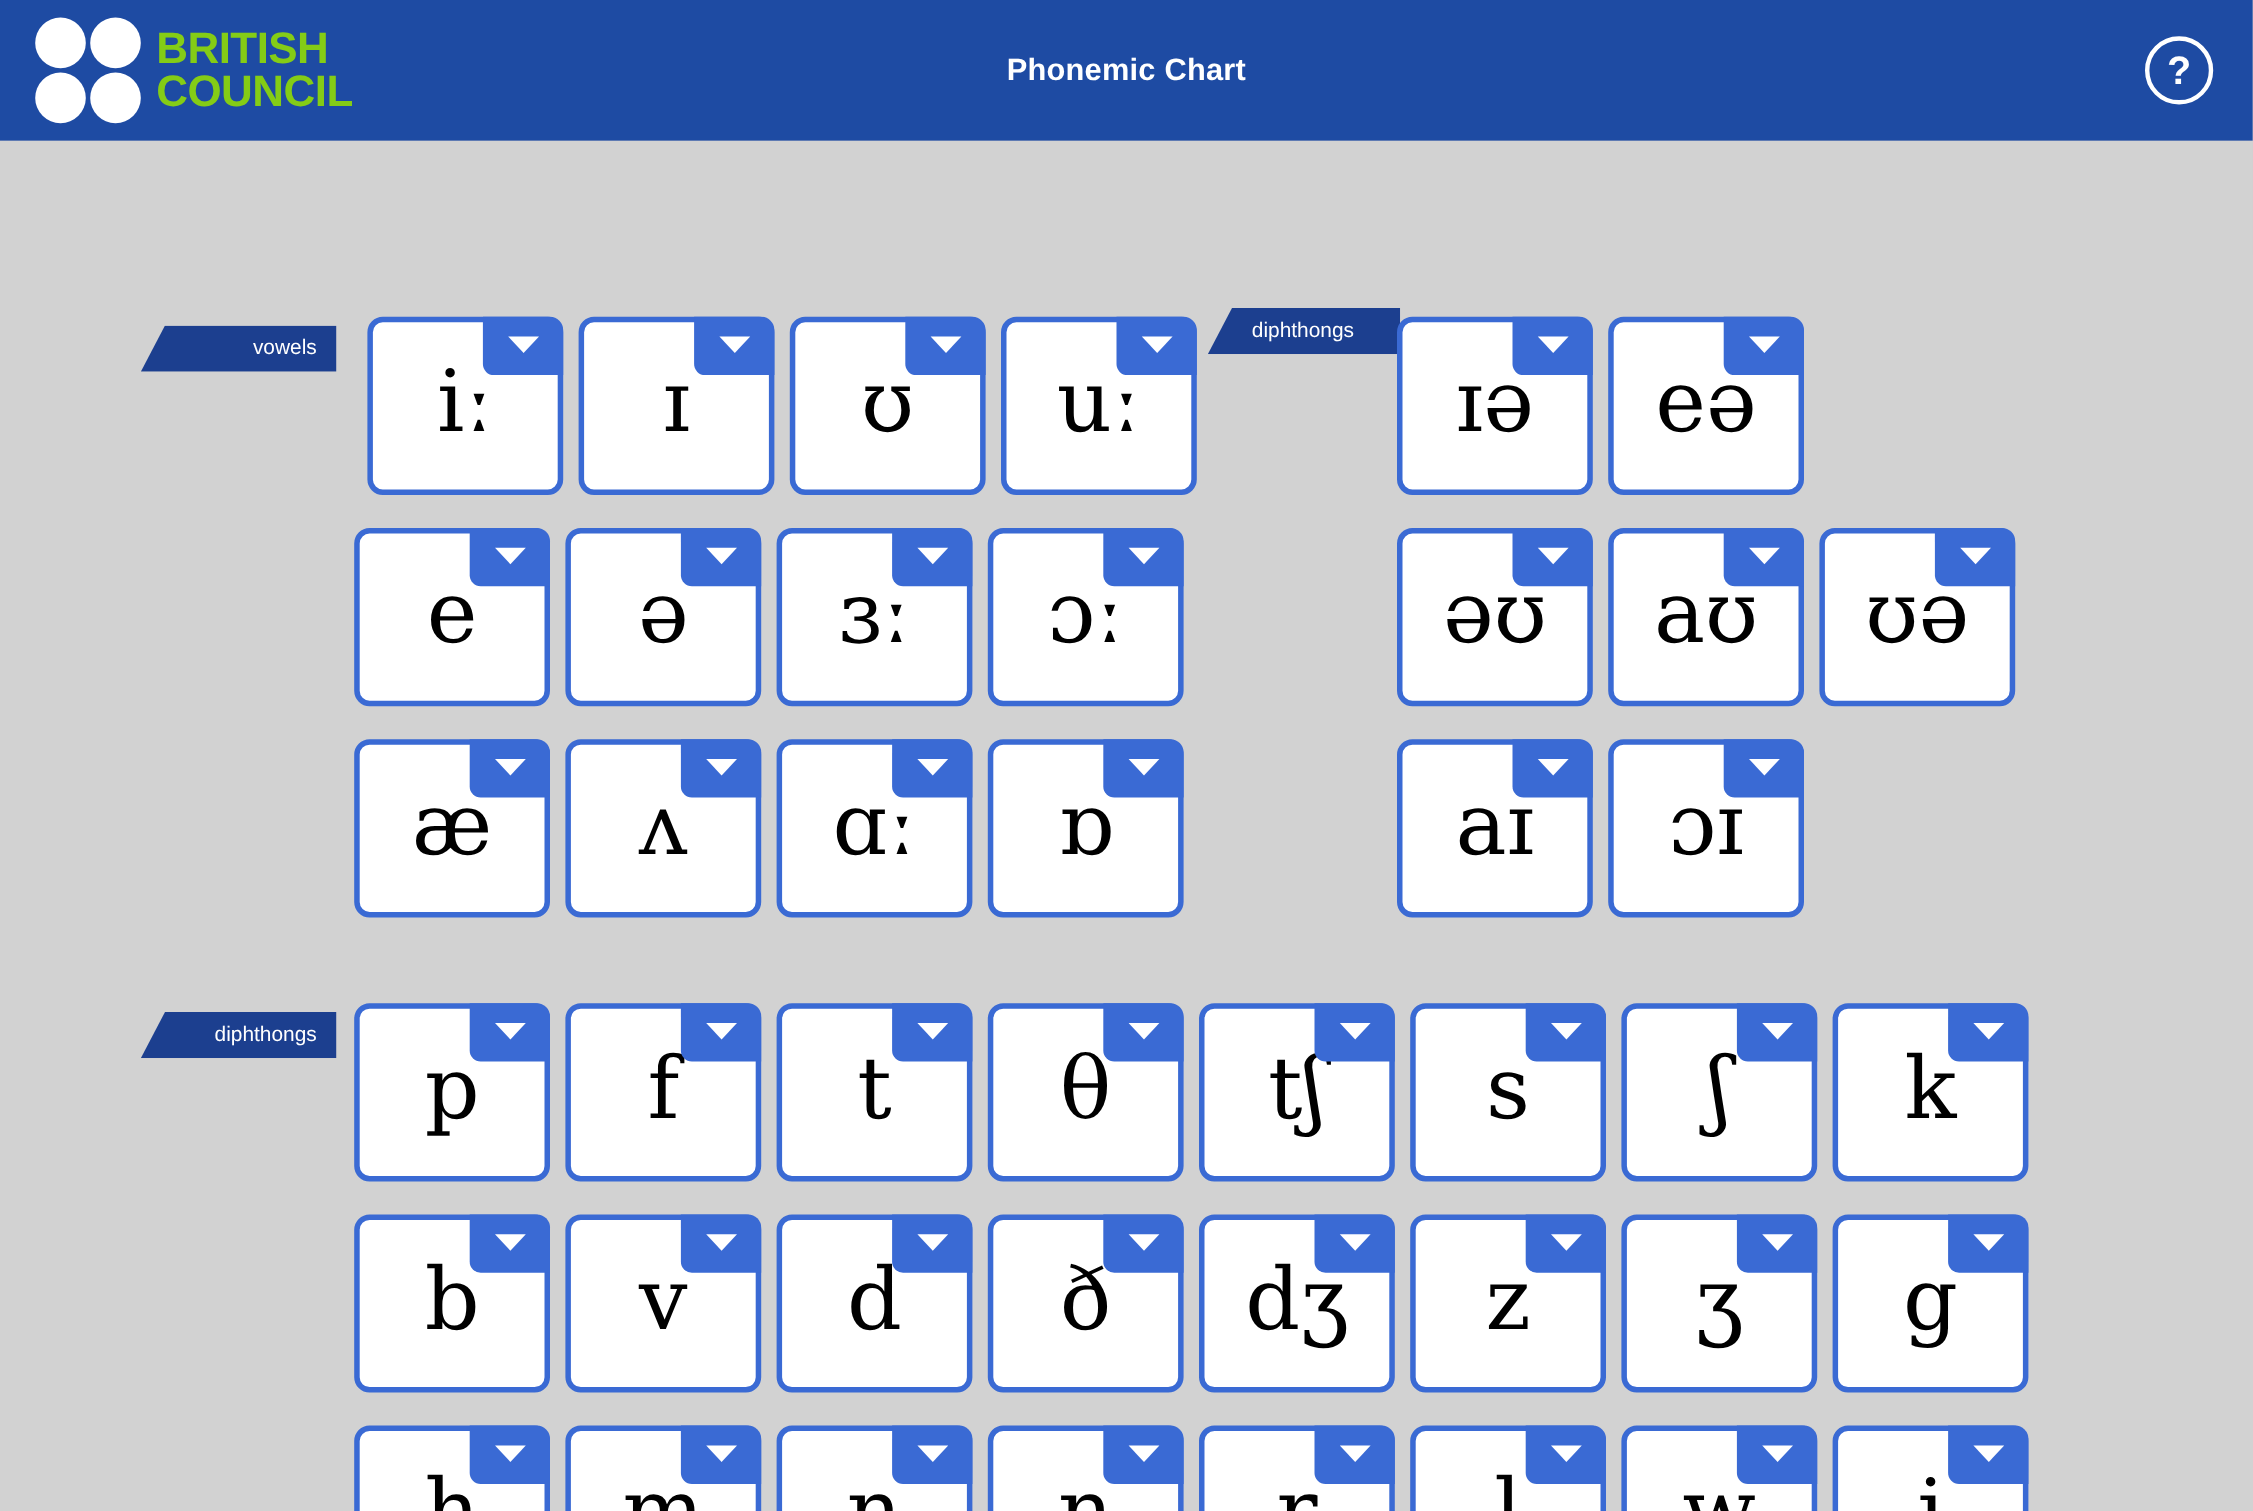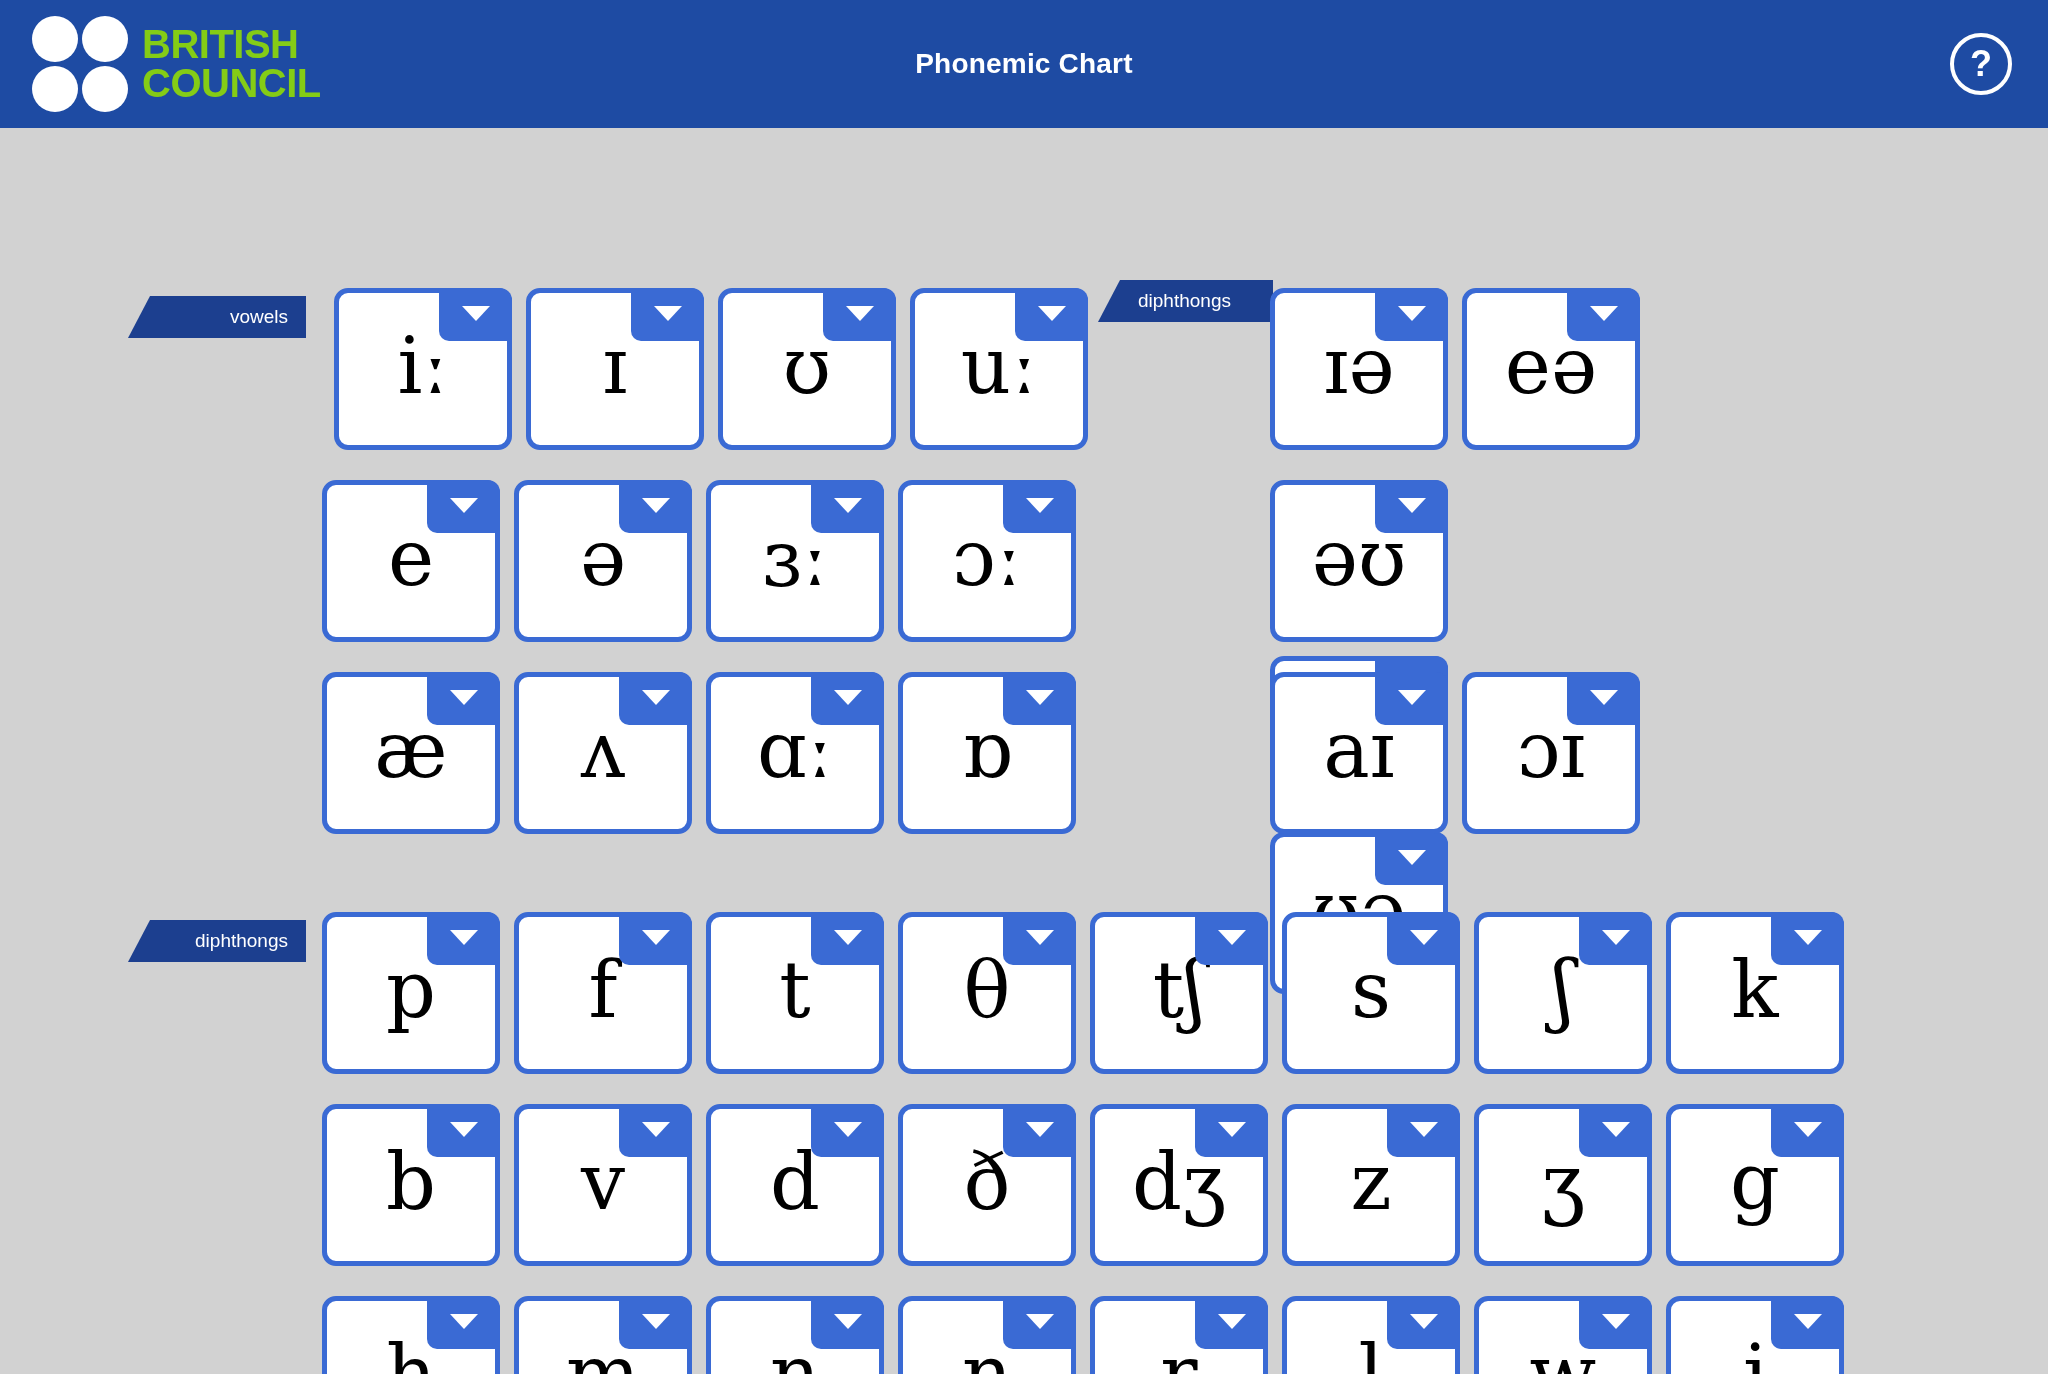--- a/index.html
+++ b/index.html
@@ -268,21 +268,21 @@
           <div class="tab-caret"></div>
         </div>
       </div>
       <div class="phoneme-card">
         <span class="phoneme-symbol">eə</span>
         <div class="card-tab">
           <div class="tab-caret"></div>
         </div>
       </div>
     </div>
-  <div class="card-row" id="row-diphthongs-1" style="left:1270px; top:352px;flex-direction:column;">
+  <div class="card-row" id="row-diphthongs-1" style="left:1270px; top:352px;">
       <div class="phoneme-card">
         <span class="phoneme-symbol">əʊ</span>
         <div class="card-tab">
           <div class="tab-caret"></div>
         </div>
       </div>
       <div class="phoneme-card">
         <span class="phoneme-symbol">aʊ</span>
         <div class="card-tab">
           <div class="tab-caret"></div>

